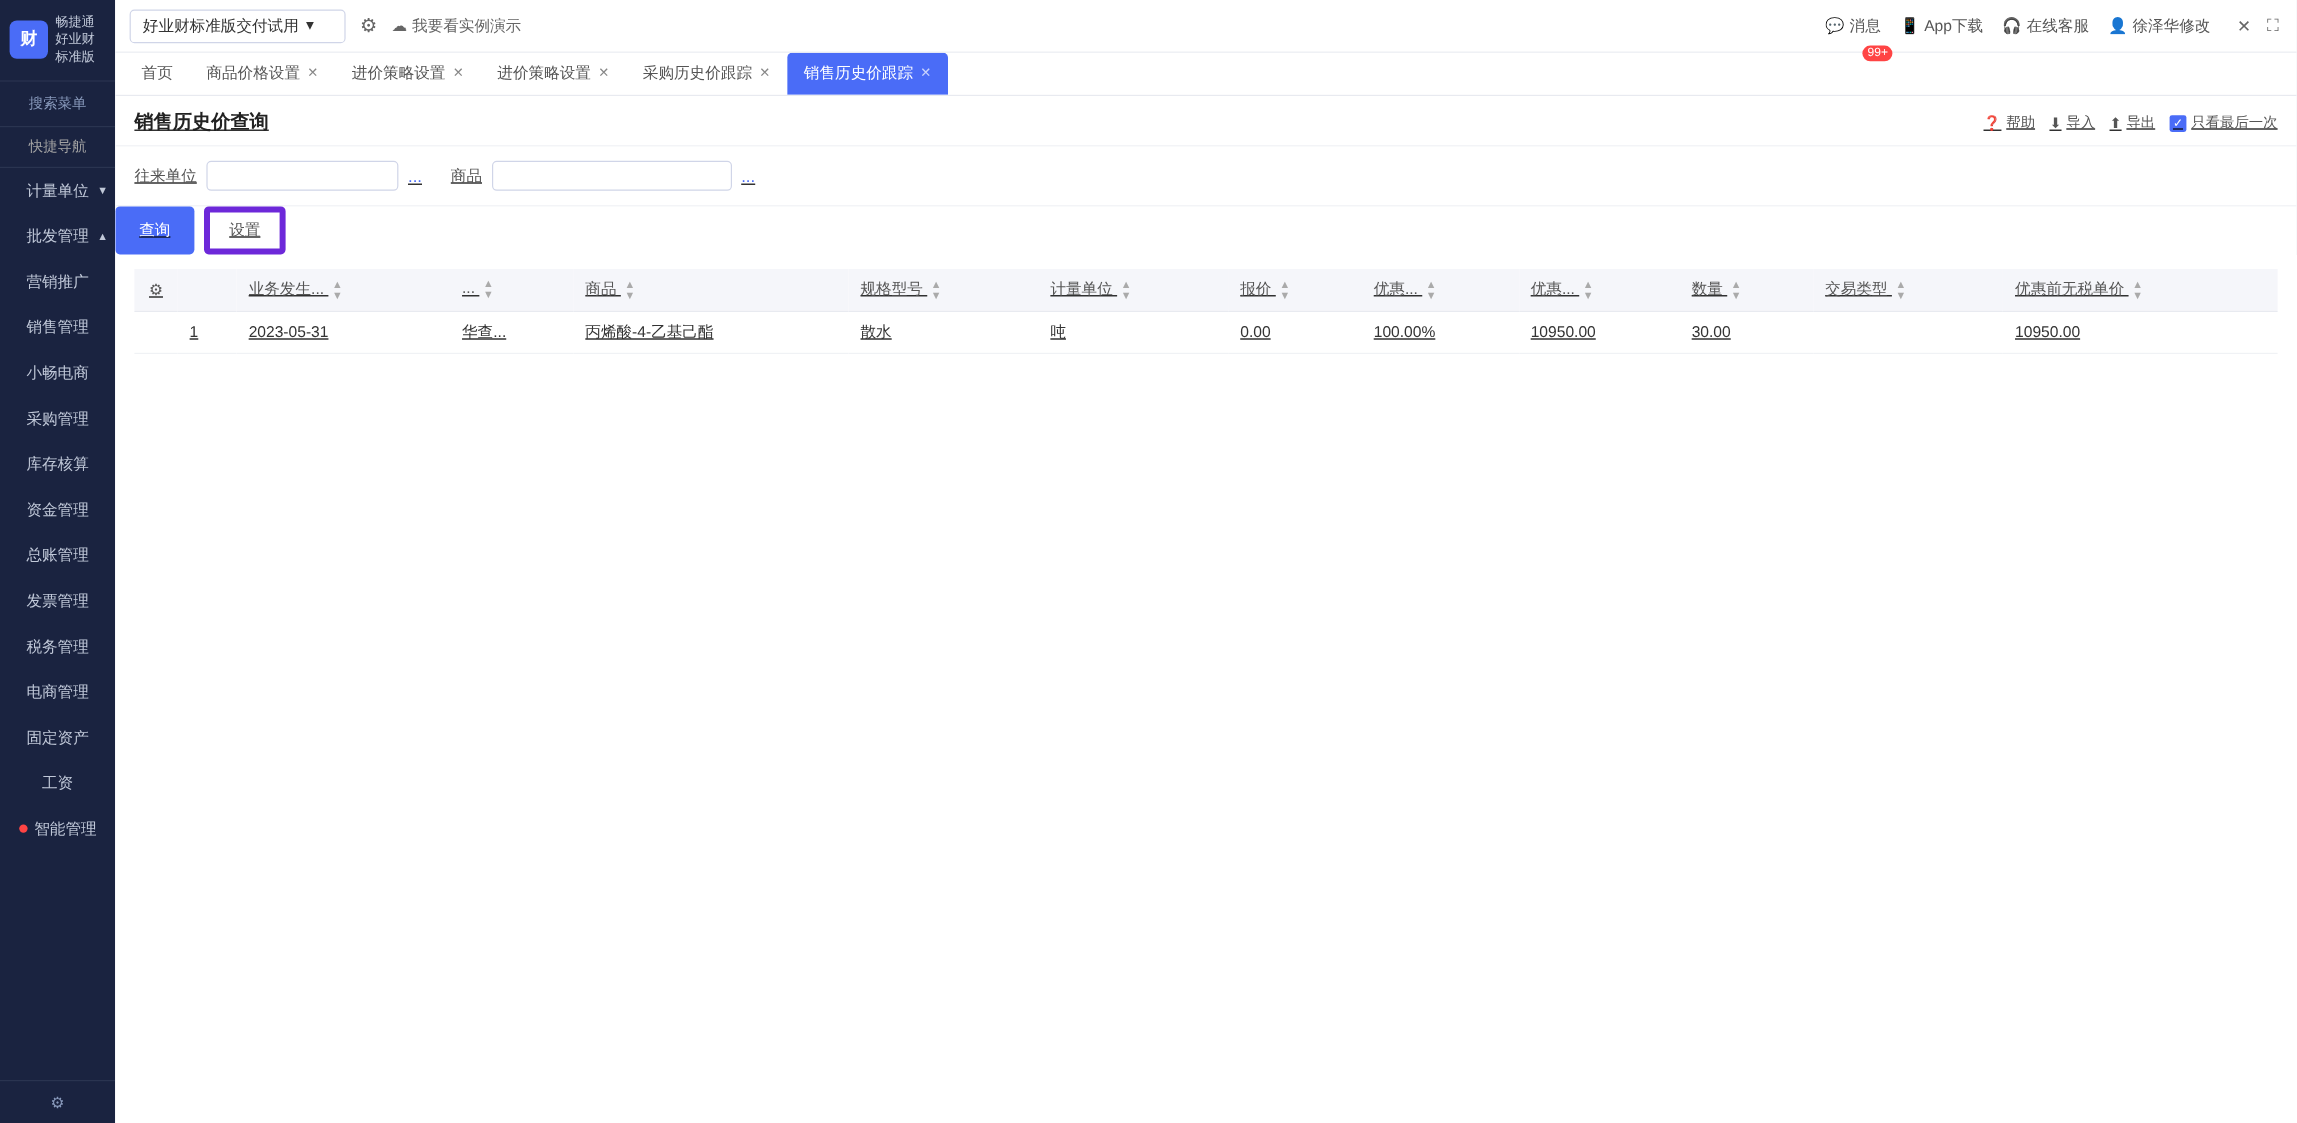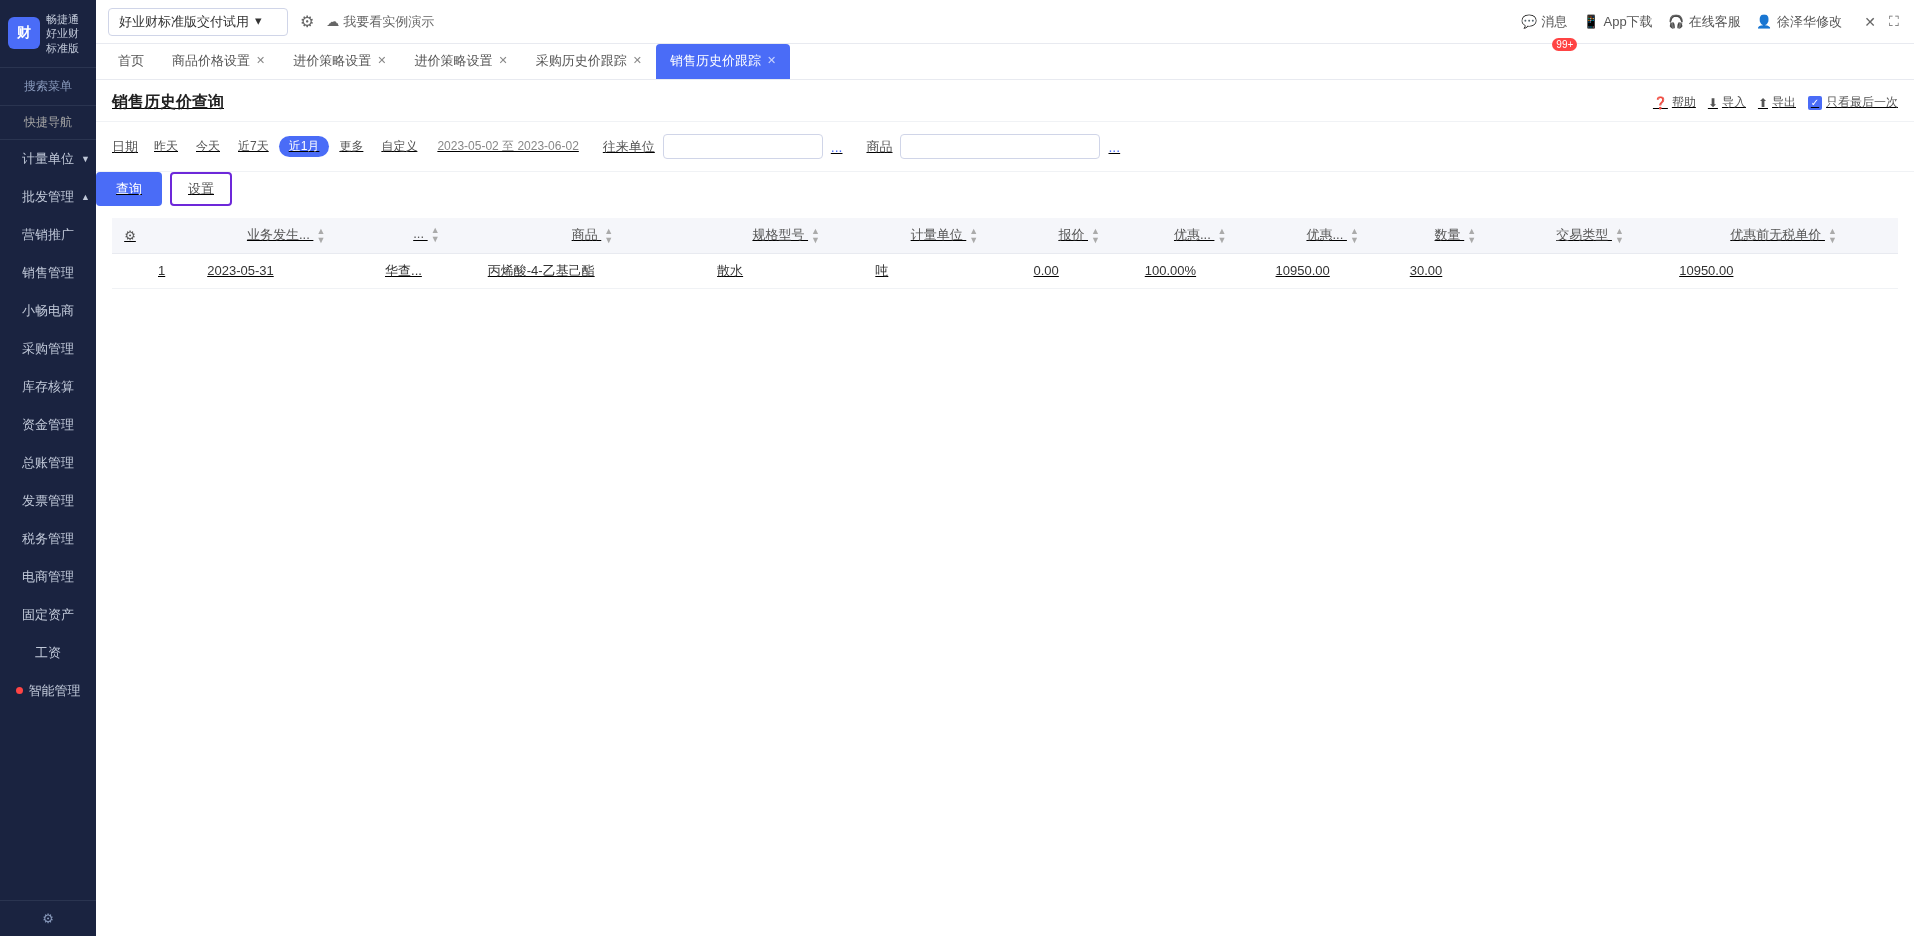--- a/index.html
+++ b/index.html
@@ -331,21 +331,21 @@
       color: white;
       border: none;
       border-radius: 4px;
       padding: 6px 20px;
       font-size: 13px;
       cursor: pointer;
     }
     .btn-default {
       background: white;
       color: #555;
-      border: 2px solid #6d28d9;
+      border: 5px solid #6d28d9;
       border-radius: 4px;
       padding: 6px 16px;
       font-size: 13px;
       cursor: pointer;
     }
 
     
     .table-wrap {
       flex: 1;
       overflow: auto;
@@ -354,21 +354,21 @@
     table {
       width: 100%;
       border-collapse: collapse;
       font-size: 13px;
     }
     thead tr {
       background: #f5f6fa;
     }
     th {
       padding: 8px 10px;
-      text-align: center;
+      text-align: left;
       color: #555;
       font-weight: normal;
       border-bottom: 1px solid #e8eaf0;
       white-space: nowrap;
     }
     th .sort-icons {
       display: inline-flex;
       flex-direction: column;
       margin-left: 3px;
       vertical-align: middle;
@@ -518,32 +518,20 @@
           <span>导出</span>
         </div>
         <div class="only-last-checkbox">
           <div class="checkbox-checked">✓</div>
           <span>只看最后一次</span>
         </div>
       </div>
     </div>
 
     <div class="filter-bar">
-      <div class="filter-group">
-        <span class="filter-label">日期</span>
-        <div class="date-options">
-          <span class="date-opt">昨天</span>
-          <span class="date-opt">今天</span>
-          <span class="date-opt">近7天</span>
-          <span class="date-opt active">近1月</span>
-          <span class="date-opt">更多</span>
-          <span class="date-opt">自定义</span>
-        </div>
-        <span class="date-range">2023-05-02 至 2023-06-02</span>
-      </div>
 
       <div class="filter-group">
         <span class="filter-label">往来单位</span>
         <input class="filter-input" value="" placeholder="" style="width: 160px;">
         <span class="filter-more-btn">...</span>
       </div>
 
       <div class="filter-group">
         <span class="filter-label">商品</span>
         <input class="filter-input" value="" placeholder="" style="width: 200px;">

